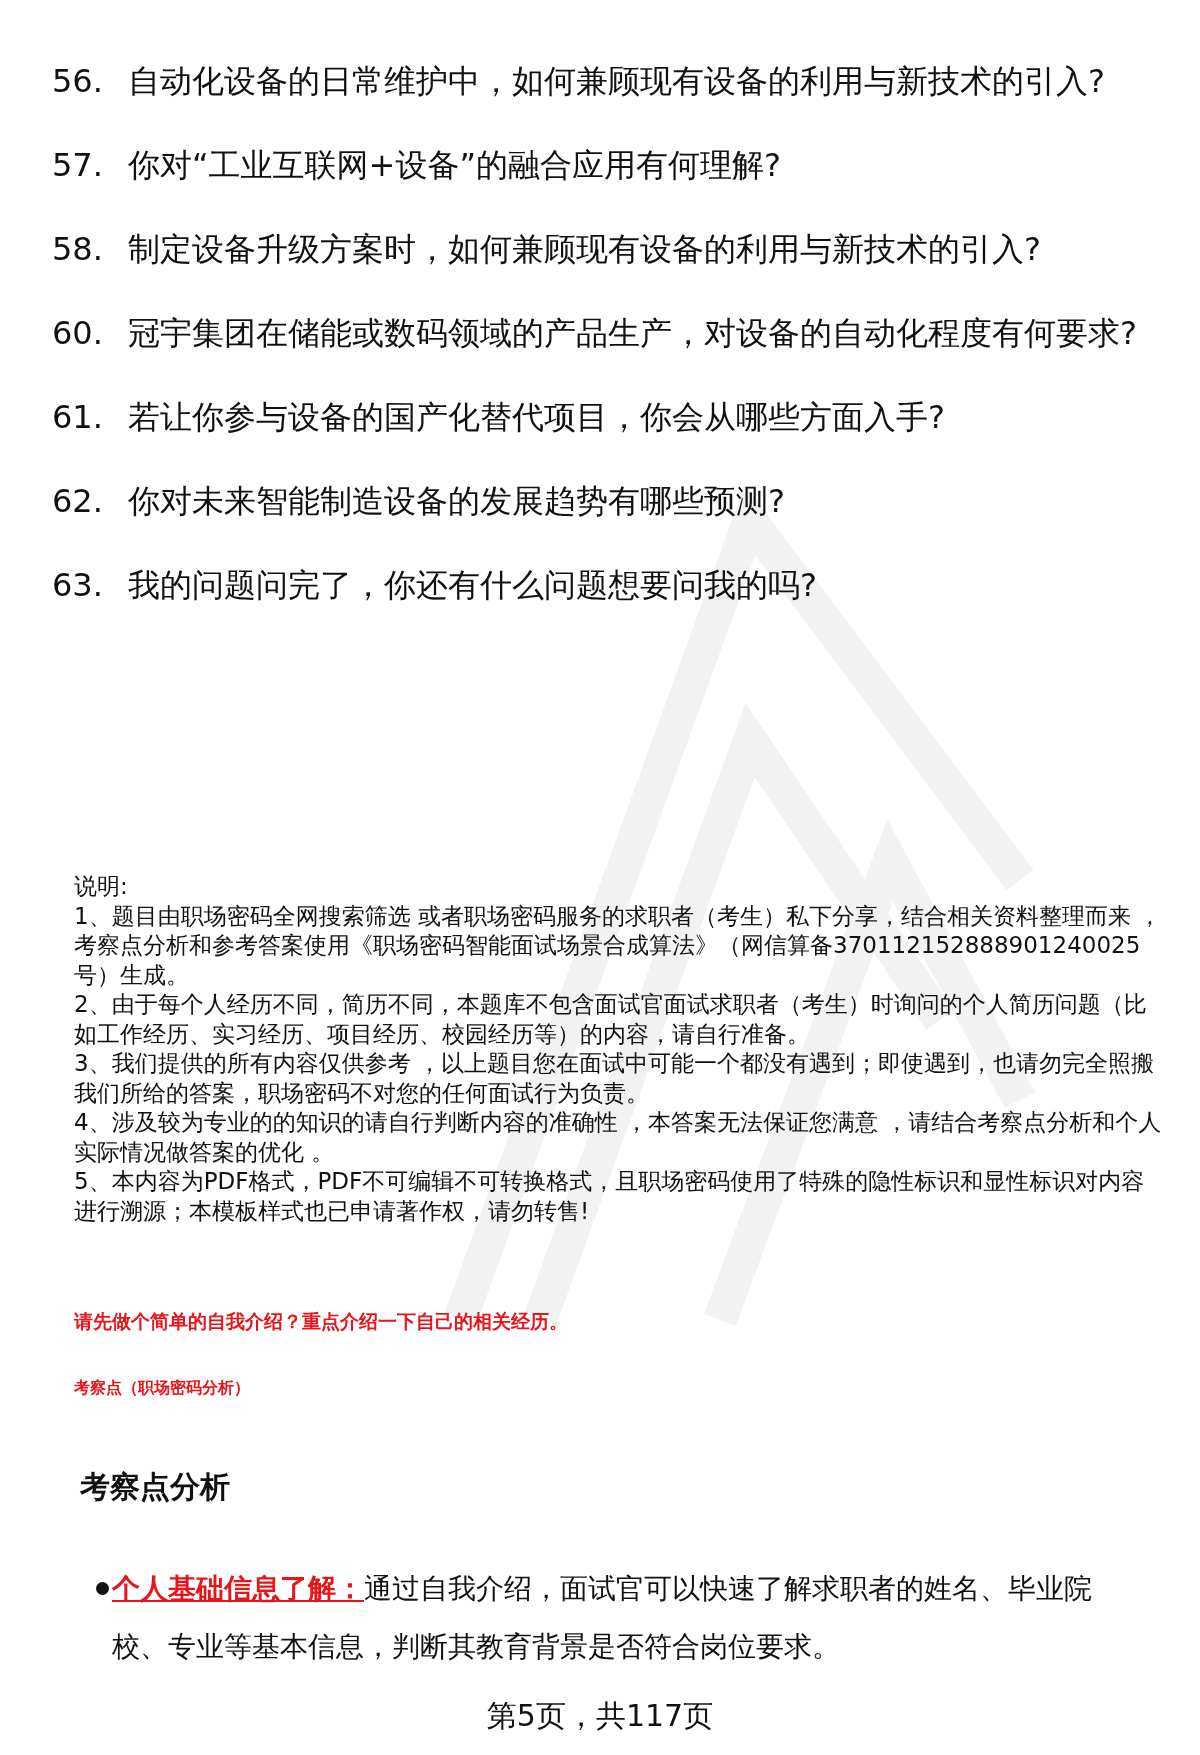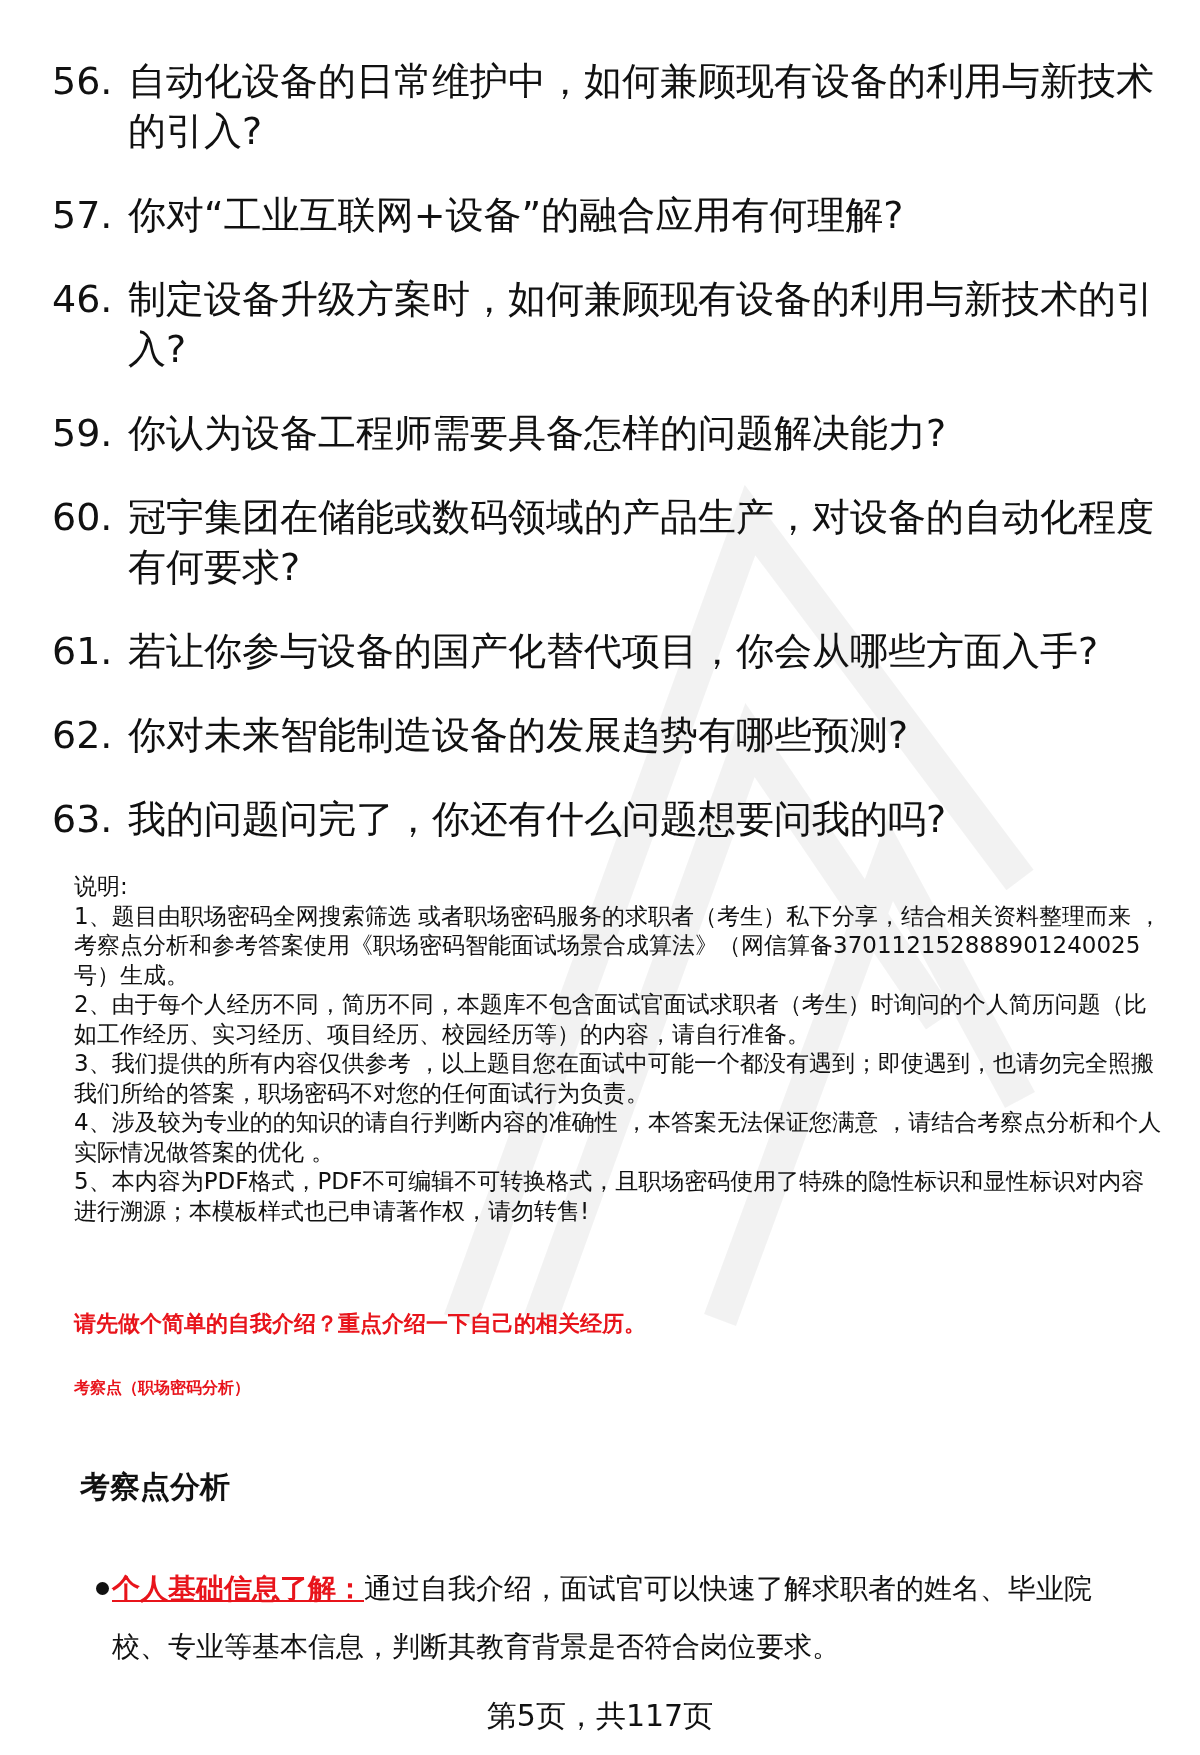--- a/index.html
+++ b/index.html
@@ -1,26 +1,26 @@
 <!DOCTYPE html>
 <html><head>
 <meta charset="utf-8">
 <style>
   html, body { margin: 0; padding: 0; background: #ffffff; }
   body { width: 1200px; height: 1755px; position: relative; overflow: hidden;
          font-family: "DejaVu Sans", "Liberation Sans", sans-serif; color: #111111; }
   .watermark { position: absolute; left: 420px; top: 460px; width: 640px; height: 880px;
                pointer-events: none; opacity: 0.55; }
   .questions { position: absolute; left: 52px; top: 56px; width: 1110px; }
-  .q { display: flex; font-size: 38px; line-height: 50px; margin-bottom: 34px; }
+  .q { display: flex; font-size: 32px; line-height: 50px; margin-bottom: 34px; }
   .q .num { width: 76px; flex: none; }
   .q .text { flex: 1; }
   .notes { position: absolute; left: 74px; top: 872px; width: 1090px; font-size: 23px; line-height: 29.5px; color: #111; }
   .notes p { margin: 0; }
-  .red-q { position: absolute; left: 74px; top: 1309px; font-size: 22px; font-weight: bold; color: #e8141b; }
+  .red-q { position: absolute; left: 74px; top: 1309px; font-size: 19px; font-weight: bold; color: #e8141b; }
   .red-sub { position: absolute; left: 74px; top: 1378px; font-size: 16px; font-weight: bold; color: #e8141b; }
   .section-title { position: absolute; left: 80px; top: 1467px; font-size: 30px; font-weight: bold; color: #111; }
   .bullet { position: absolute; left: 96px; top: 1560px; width: 1050px; font-size: 28px; line-height: 58px; }
   .bullet .dot { position: absolute; left: 0; top: 22px; width: 13px; height: 13px; border-radius: 50%; background: #111; }
   .bullet .content { margin-left: 16px; }
   .bullet .key { color: #e8141b; font-weight: bold; text-decoration: underline; text-decoration-color: #e8141b; }
   .footer { position: absolute; left: 0; width: 1200px; top: 1696px; text-align: center; font-size: 30px; color: #111; }
 </style>
 </head>
 <body>
@@ -36,26 +36,22 @@
 <div class="questions">
   <div class="q">
     <span class="num">56.</span>
     <span class="text">自动化设备的日常维护中，如何兼顾现有设备的利用与新技术的引入?</span>
   </div>
   <div class="q">
     <span class="num">57.</span>
     <span class="text">你对“工业互联网+设备”的融合应用有何理解?</span>
   </div>
   <div class="q">
-    <span class="num">46.</span>
+    <span class="num">58.</span>
     <span class="text">制定设备升级方案时，如何兼顾现有设备的利用与新技术的引入?</span>
-  </div>
-  <div class="q">
-    <span class="num">59.</span>
-    <span class="text">你认为设备工程师需要具备怎样的问题解决能力?</span>
   </div>
   <div class="q">
     <span class="num">60.</span>
     <span class="text">冠宇集团在储能或数码领域的产品生产，对设备的自动化程度有何要求?</span>
   </div>
   <div class="q">
     <span class="num">61.</span>
     <span class="text">若让你参与设备的国产化替代项目，你会从哪些方面入手?</span>
   </div>
   <div class="q">

